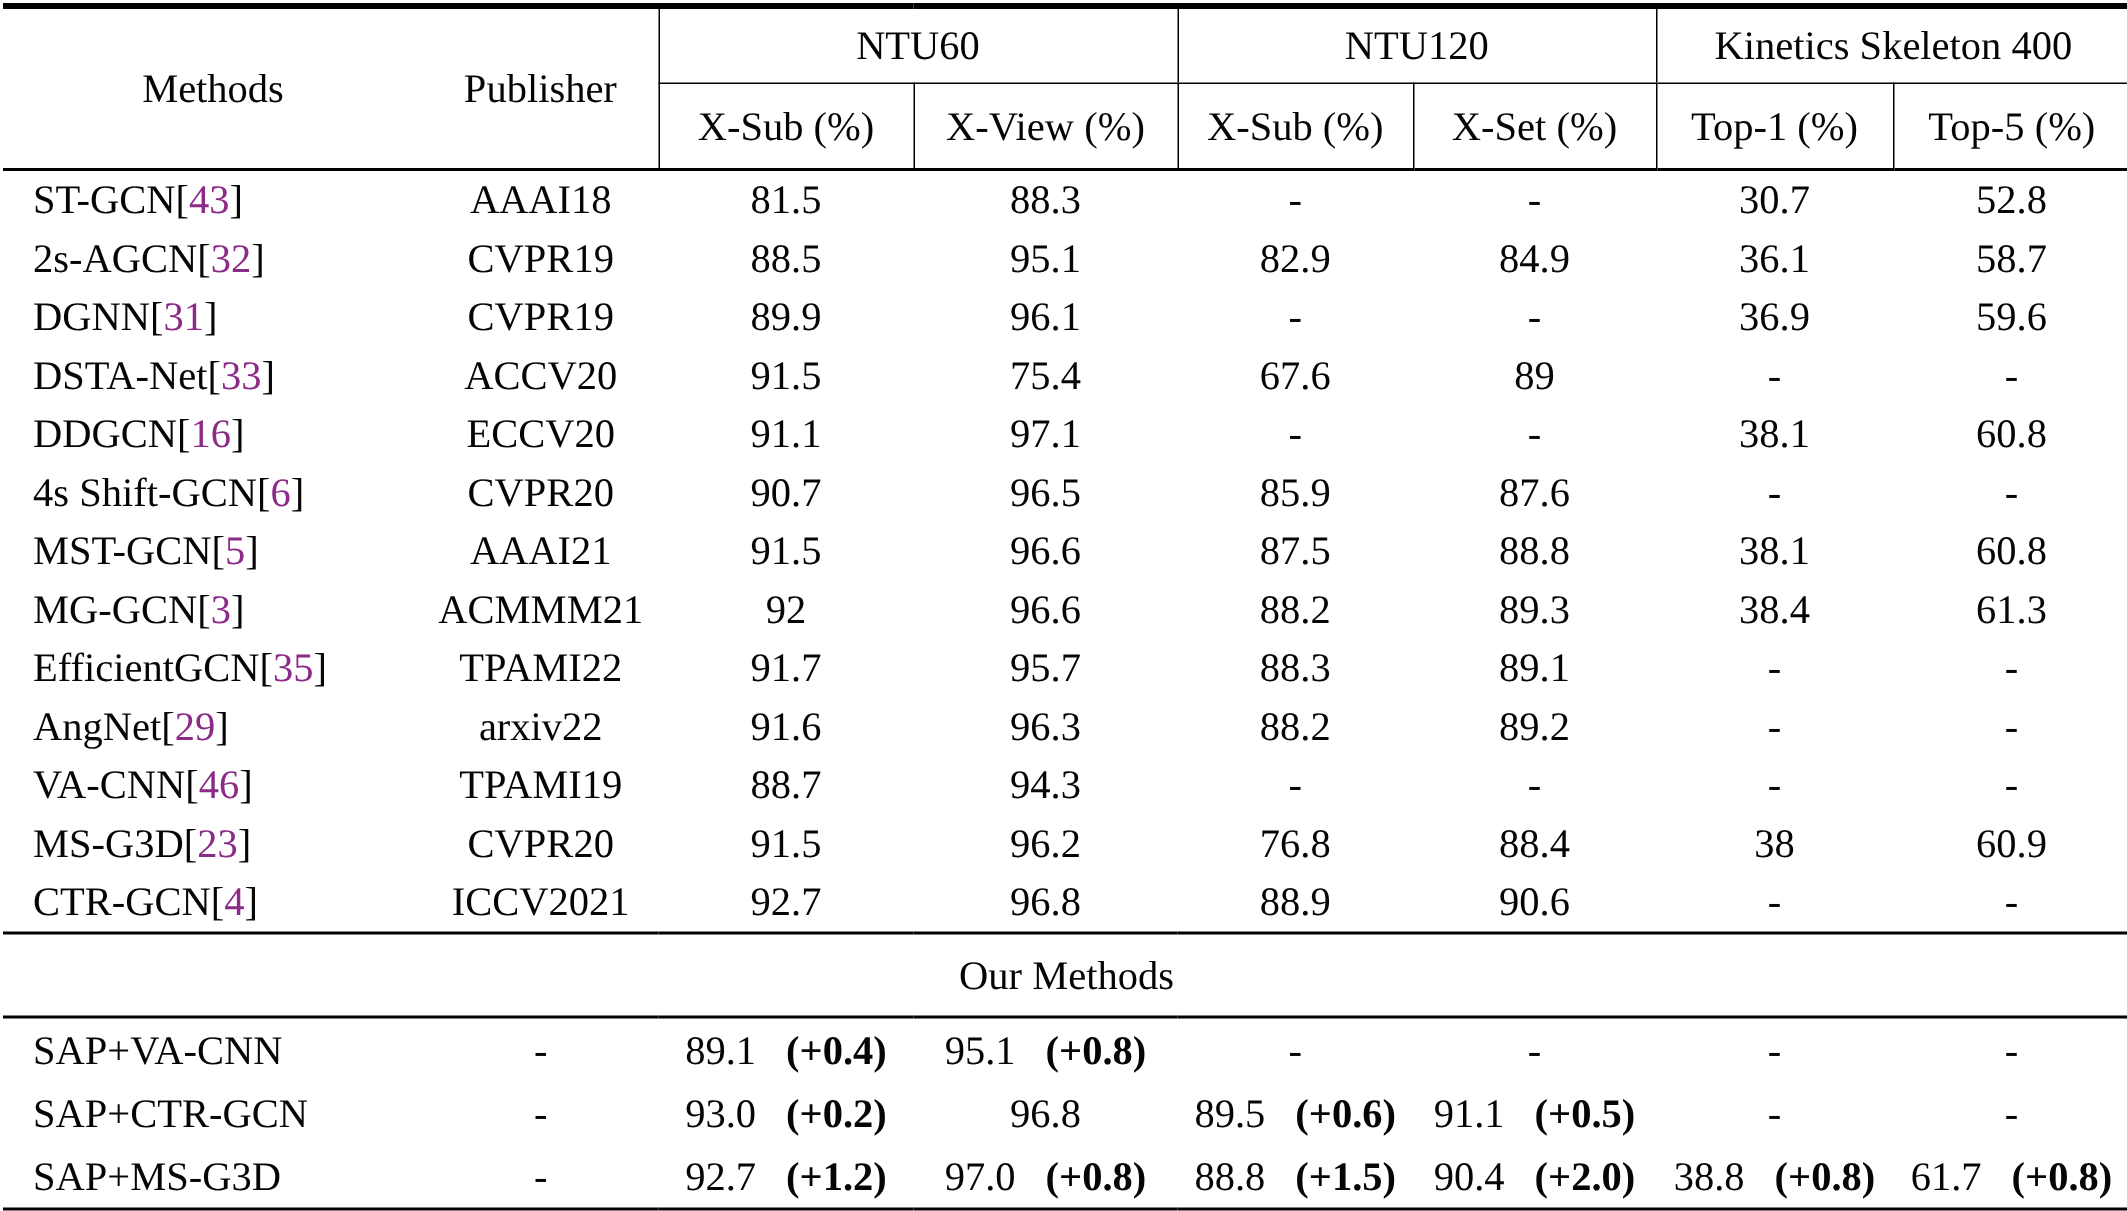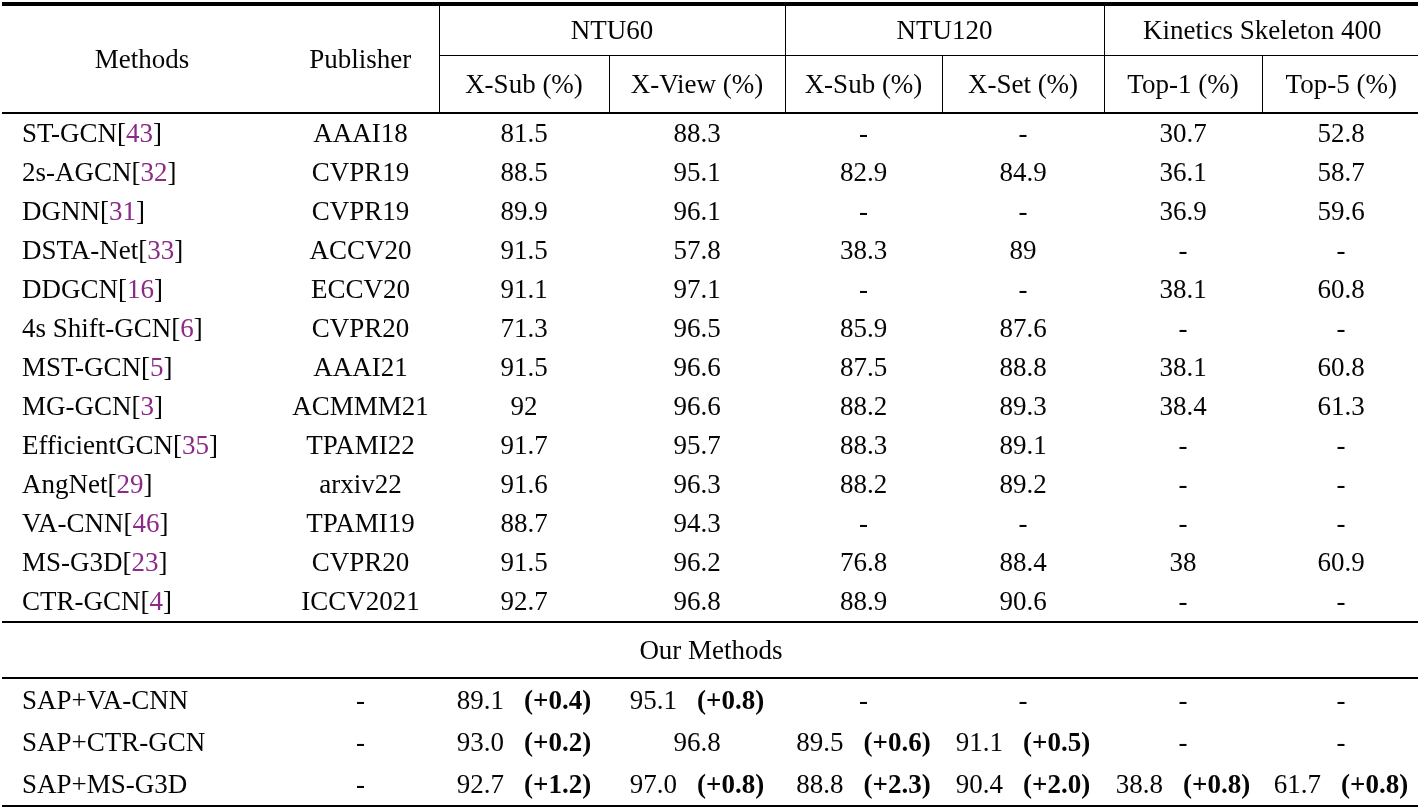--- a/index.html
+++ b/index.html
@@ -127,40 +127,40 @@
           <td>96.1</td>
           <td>-</td>
           <td>-</td>
           <td>36.9</td>
           <td>59.6</td>
         </tr>
         <tr>
           <td class="method-cell">DSTA-Net[<span class="cite">33</span>]</td>
           <td>ACCV20</td>
           <td>91.5</td>
-          <td>57.8</td>
-          <td>38.3</td>
+          <td>75.4</td>
+          <td>67.6</td>
           <td>89</td>
           <td>-</td>
           <td>-</td>
         </tr>
         <tr>
           <td class="method-cell">DDGCN[<span class="cite">16</span>]</td>
           <td>ECCV20</td>
           <td>91.1</td>
           <td>97.1</td>
           <td>-</td>
           <td>-</td>
           <td>38.1</td>
           <td>60.8</td>
         </tr>
         <tr>
           <td class="method-cell">4s Shift-GCN[<span class="cite">6</span>]</td>
           <td>CVPR20</td>
-          <td>71.3</td>
+          <td>90.7</td>
           <td>96.5</td>
           <td>85.9</td>
           <td>87.6</td>
           <td>-</td>
           <td>-</td>
         </tr>
         <tr>
           <td class="method-cell">MST-GCN[<span class="cite">5</span>]</td>
           <td>AAAI21</td>
           <td>91.5</td>
@@ -255,20 +255,20 @@
           <td>89.5<span class="delta">(+0.6)</span></td>
           <td>91.1<span class="delta">(+0.5)</span></td>
           <td>-</td>
           <td>-</td>
         </tr>
         <tr>
           <td class="method-cell">SAP+MS-G3D</td>
           <td>-</td>
           <td>92.7<span class="delta">(+1.2)</span></td>
           <td>97.0<span class="delta">(+0.8)</span></td>
-          <td>88.8<span class="delta">(+2.3)</span></td>
+          <td>88.8<span class="delta">(+1.5)</span></td>
           <td>90.4<span class="delta">(+2.0)</span></td>
           <td>38.8<span class="delta">(+0.8)</span></td>
           <td>61.7<span class="delta">(+0.8)</span></td>
         </tr>
       </tbody>
   </table>
 </div>
 
 </body></html>

